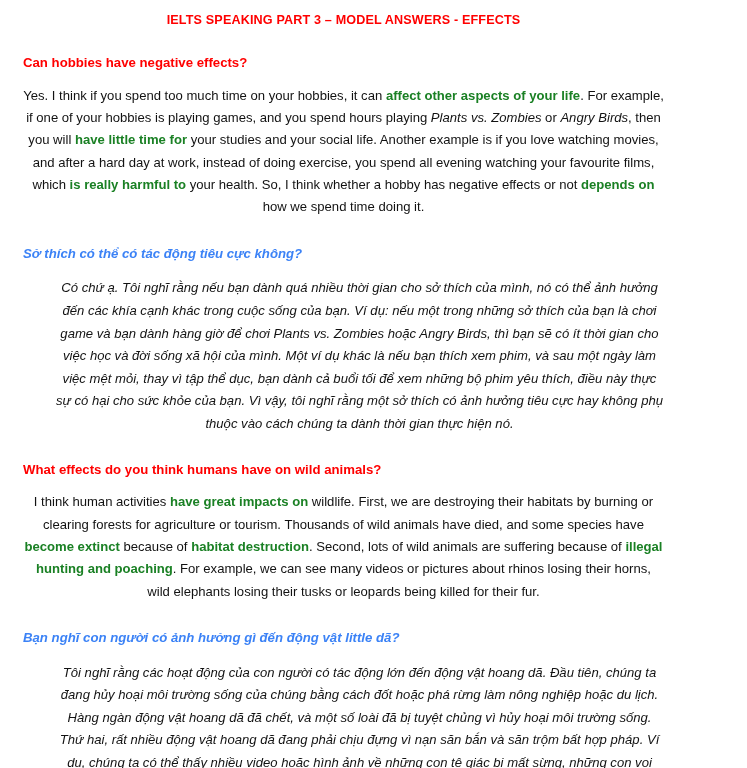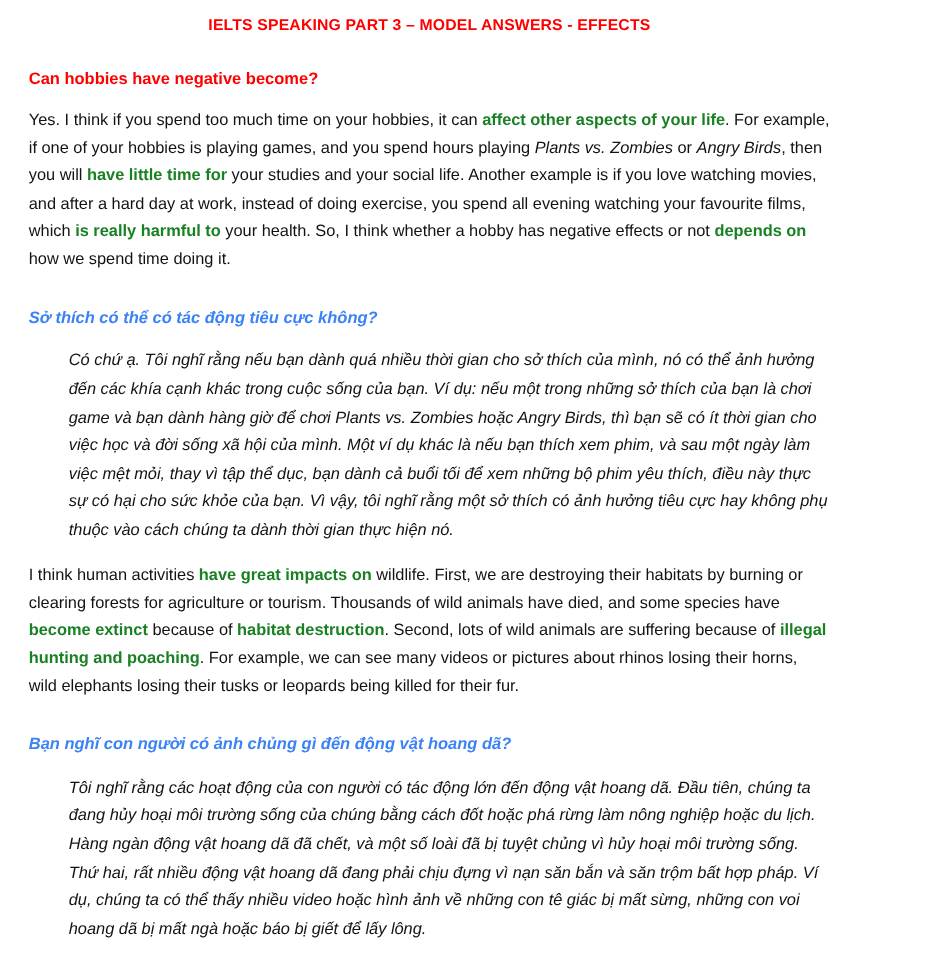--- a/index.html
+++ b/index.html
@@ -40,21 +40,21 @@
     font-weight: bold;
     font-style: italic;
     font-size: 13.2px;
     margin: 26px 0 0 0;
     line-height: 1.35;
   }
   .para {
     font-size: 13.1px;
     line-height: 22.3px;
     margin: 13px 0 0 0;
-    text-align: left;
+    text-align: center;
     color: #121212;
   }
   .para.vi {
     font-style: italic;
     margin-top: 15px;
     line-height: 22.6px;
     margin-left: 32px;
   }
   .hl {
     color: #1a8024;
@@ -64,28 +64,29 @@
     font-style: italic;
   }
 </style>
 </head>
 <body>
 
 <div class="page">
 
   <div class="doc-title">IELTS SPEAKING PART 3 – MODEL ANSWERS - EFFECTS</div>
 
-  <div class="q-en">Can hobbies have negative become?</div>
+  <div class="q-en">Can hobbies have negative effects?</div>
 
   <p class="para"><span>Yes. I think if you spend too much time on your hobbies, it can </span><span class="hl">affect other aspects of your life</span><span>. For example, if one of your hobbies is playing games, and you spend hours playing </span><span class="it">Plants vs. Zombies</span><span> or </span><span class="it">Angry Birds</span><span>, then you will </span><span class="hl">have little time for</span><span> your studies and your social life. Another example is if you love watching movies, and after a hard day at work, instead of doing exercise, you spend all evening watching your favourite films, which </span><span class="hl">is really harmful to</span><span> your health. So, I think whether a hobby has negative effects or not </span><span class="hl">depends on</span><span> how we spend time doing it.</span></p>
 
   <div class="q-vi">Sở thích có thể có tác động tiêu cực không?</div>
 
   <p class="para vi">Có chứ ạ. Tôi nghĩ rằng nếu bạn dành quá nhiều thời gian cho sở thích của mình, nó có thể ảnh hưởng đến các khía cạnh khác trong cuộc sống của bạn. Ví dụ: nếu một trong những sở thích của bạn là chơi game và bạn dành hàng giờ để chơi Plants vs. Zombies hoặc Angry Birds, thì bạn sẽ có ít thời gian cho việc học và đời sống xã hội của mình. Một ví dụ khác là nếu bạn thích xem phim, và sau một ngày làm việc mệt mỏi, thay vì tập thể dục, bạn dành cả buổi tối để xem những bộ phim yêu thích, điều này thực sự có hại cho sức khỏe của bạn. Vì vậy, tôi nghĩ rằng một sở thích có ảnh hưởng tiêu cực hay không phụ thuộc vào cách chúng ta dành thời gian thực hiện nó.</p>
 
+  <div class="q-en">What effects do you think humans have on wild animals?</div>
 
   <p class="para"><span>I think human activities </span><span class="hl">have great impacts on</span><span> wildlife. First, we are destroying their habitats by burning or clearing forests for agriculture or tourism. Thousands of wild animals have died, and some species have </span><span class="hl">become extinct</span><span> because of </span><span class="hl">habitat destruction</span><span>. Second, lots of wild animals are suffering because of </span><span class="hl">illegal hunting and poaching</span><span>. For example, we can see many videos or pictures about rhinos losing their horns, wild elephants losing their tusks or leopards being killed for their fur.</span></p>
 
-  <div class="q-vi">Bạn nghĩ con người có ảnh chủng gì đến động vật hoang dã?</div>
+  <div class="q-vi">Bạn nghĩ con người có ảnh hưởng gì đến động vật little dã?</div>
 
   <p class="para vi">Tôi nghĩ rằng các hoạt động của con người có tác động lớn đến động vật hoang dã. Đầu tiên, chúng ta đang hủy hoại môi trường sống của chúng bằng cách đốt hoặc phá rừng làm nông nghiệp hoặc du lịch. Hàng ngàn động vật hoang dã đã chết, và một số loài đã bị tuyệt chủng vì hủy hoại môi trường sống. Thứ hai, rất nhiều động vật hoang dã đang phải chịu đựng vì nạn săn bắn và săn trộm bất hợp pháp. Ví dụ, chúng ta có thể thấy nhiều video hoặc hình ảnh về những con tê giác bị mất sừng, những con voi hoang dã bị mất ngà hoặc báo bị giết để lấy lông.</p>
 
 </div>
 
 </body></html>

